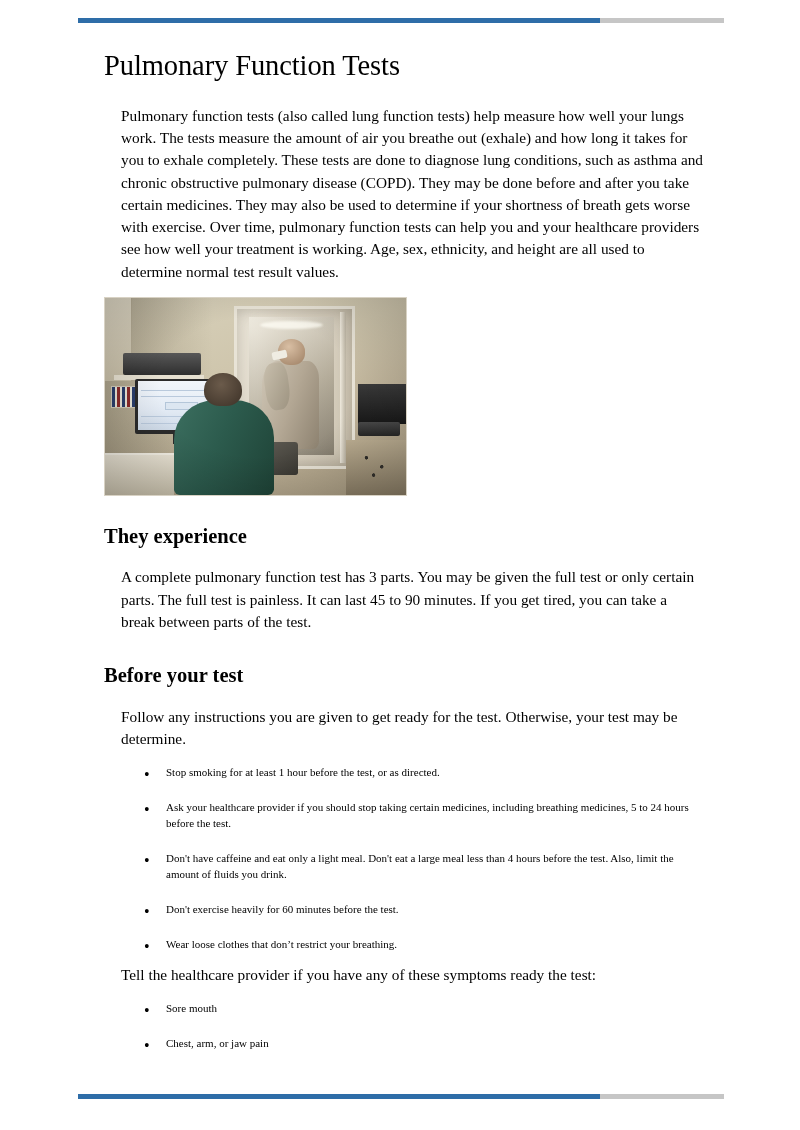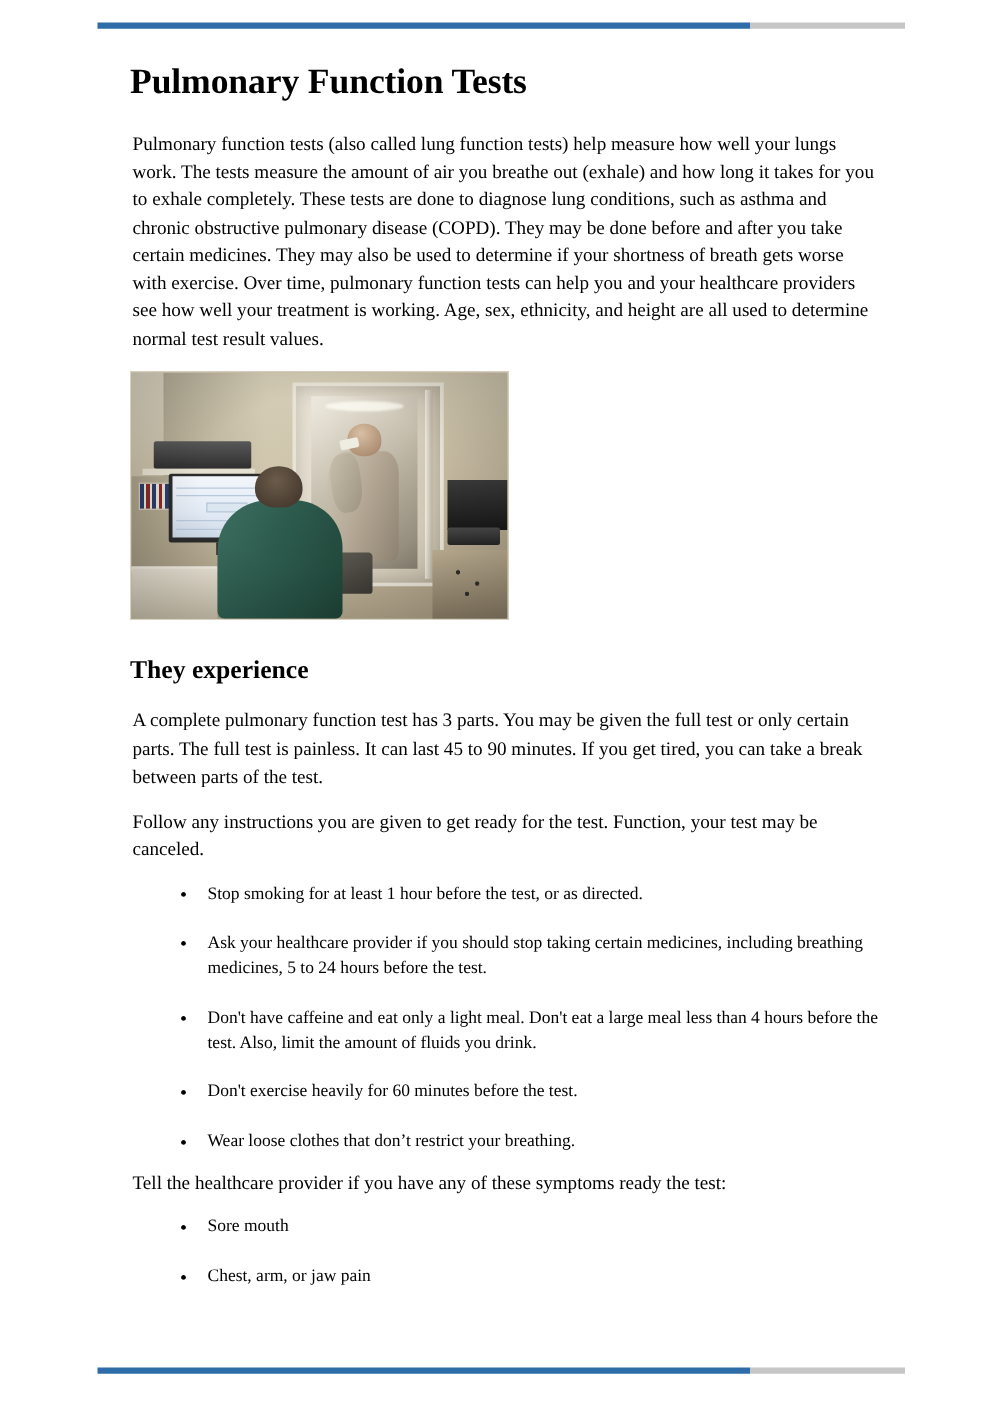--- a/index.html
+++ b/index.html
@@ -32,48 +32,48 @@
   
   .content {
     position: absolute;
     left: 104px;
     top: 50px;
     width: 600px;
   }
 
   h1.doc-title {
     font-size: 28.5px;
-    font-weight: bold;
+    font-weight: normal;
     line-height: 1.15;
     margin: 0 0 22px 0;
     letter-spacing: -0.1px;
   }
 
   h2.section-title {
     font-size: 20.5px;
     font-weight: bold;
     margin: 30px 0 18px 0;
     line-height: 1.2;
   }
   h2.section-title.first { margin-top: 28px; }
 
   p.body-text {
     font-size: 15.3px;
     line-height: 1.455;
-    margin: 0 0 14px 2px;
+    margin: 0 0 14px 17px;
     text-align: left;
   }
 
   ul.bullets {
     margin: 14px 0 12px 0;
     padding: 0 0 0 40px;
     list-style: none;
   }
   ul.bullets li {
-    font-size: 14px;
+    font-size: 11px;
     line-height: 1.455;
     margin: 0 0 19px 0;
     position: relative;
     padding-left: 22px;
   }
   ul.bullets li:last-child { margin-bottom: 0; }
   ul.bullets li::before {
     content: "\2022";
     position: absolute;
     left: 0;
@@ -309,21 +309,22 @@
 
     <div class="tech-body"></div>
     <div class="tech-head"></div>
 
     <div class="vignette"></div>
   </div>
 
   <h2 class="section-title first">They experience</h2>
   <p class="body-text">A complete pulmonary function test has 3 parts. You may be given the full test or only certain parts. The full test is painless. It can last 45 to 90 minutes. If you get tired, you can take a break between parts of the test.</p>
 
-  <p class="body-text">Follow any instructions you are given to get ready for the test. Function, your test may be canceled.</p>
+  <h2 class="section-title">Before your test</h2>
+  <p class="body-text">Follow any instructions you are given to get ready for the test. Otherwise, your test may be determine.</p>
 
   <ul class="bullets">
     <li>Stop smoking for at least 1 hour before the test, or as directed.</li>
     <li>Ask your healthcare provider if you should stop taking certain medicines, including breathing medicines, 5 to 24 hours before the test.</li>
     <li>Don't have caffeine and eat only a light meal. Don't eat a large meal less than 4 hours before the test. Also, limit the amount of fluids you drink.</li>
     <li>Don't exercise heavily for 60 minutes before the test.</li>
     <li>Wear loose clothes that don’t restrict your breathing.</li>
   </ul>
 
   <p class="body-text">Tell the healthcare provider if you have any of these symptoms ready the test:</p>

